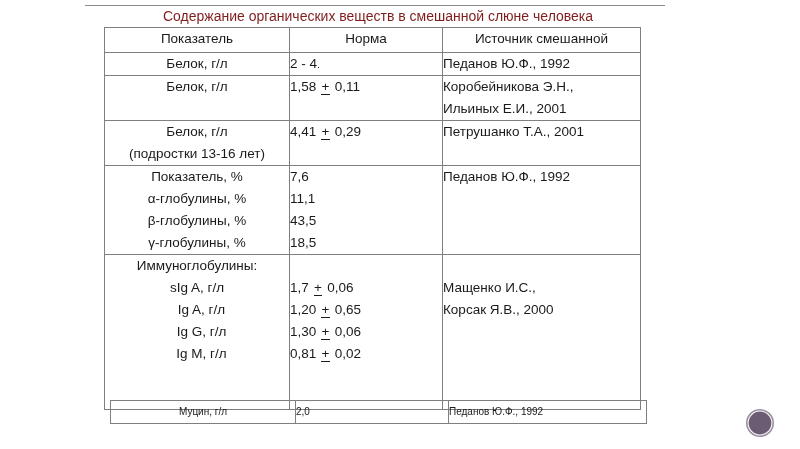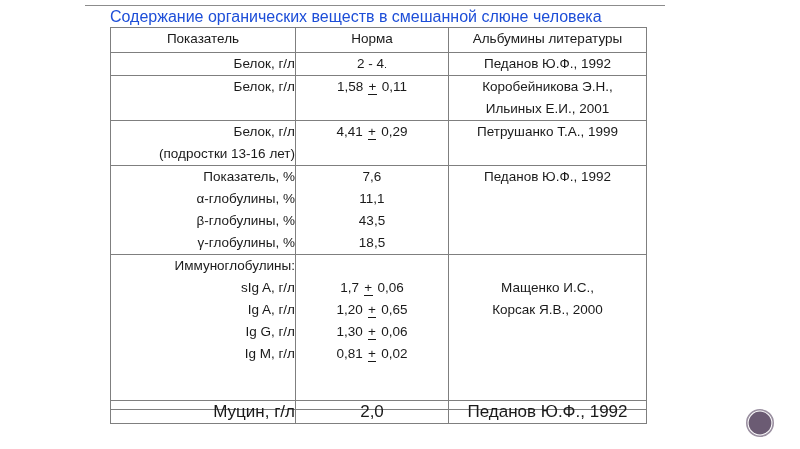--- a/index.html
+++ b/index.html
@@ -24,31 +24,31 @@
     width: 580px;
     height: 1px;
     background: #8c8c8c;
   }
 
   .slide-title {
     position: absolute;
     left: 110px;
     top: 8px;
     width: 536px;
-    text-align: left;
-    font-size: 16px;
+    text-align: center;
+    font-size: 14px;
     line-height: 17px;
-    color: #1d4ed8;
+    color: #7f1d1d;
     white-space: nowrap;
   }
 
   
   .main-table {
     position: absolute;
-    left: 110px;
+    left: 104px;
     top: 27px;
     width: 536px;
     border-collapse: collapse;
     table-layout: fixed;
   }
   .main-table td,
   .main-table th {
     border: 1px solid #7f7f7f;
     padding: 0;
     vertical-align: top;
@@ -63,29 +63,29 @@
 
   .head-cell {
     text-align: center;
     height: 24px;
     line-height: 24px;
     font-size: 14px;
   }
 
   .cell-ind {
     padding: 1px 0 1px 6px;
-    text-align: right;
+    text-align: center;
   }
   .cell-norm {
     padding: 1px 0;
-    text-align: center;
+    text-align: left;
   }
   .cell-src {
     padding: 1px 0 1px 6px;
-    text-align: center;
+    text-align: left;
   }
 
   .line { display: block; white-space: nowrap; }
   .line.blank { visibility: hidden; }
   .line.indent { padding-left: 9px; }
 
   
   .pm {
     display: inline-block;
     border-bottom: 1.4px solid #1a1a1a;
@@ -99,21 +99,21 @@
     position: absolute;
     left: 110px;
     top: 400px;
     width: 536px;
     border-collapse: collapse;
     table-layout: fixed;
   }
   .tail-table td {
     border: 1px solid #7f7f7f;
     padding: 1px 0;
-    font-size: 17px;
+    font-size: 10px;
     line-height: 20px;
     color: #1a1a1a;
     vertical-align: top;
   }
 
   
   .logo-mark {
     position: absolute;
     left: 745px;
     top: 408px;
@@ -131,21 +131,21 @@
 <table class="main-table">
   <colgroup>
     <col class="col-ind">
       <col class="col-norm">
       <col class="col-src">
   </colgroup>
   <thead>
     <tr>
       <th class="head-cell">Показатель</th>
       <th class="head-cell">Норма</th>
-      <th class="head-cell">Альбумины литературы</th>
+      <th class="head-cell">Источник смешанной</th>
     </tr>
   </thead>
   <tbody>
 
     <tr>
       <td class="cell-ind">
         <span class="line">Белок, г/л</span>
       </td>
       <td class="cell-norm">
         <span class="line"><span>2 - 4</span><span class="pm"></span><span></span></span>
@@ -173,21 +173,21 @@
     <tr>
       <td class="cell-ind">
         <span class="line">Белок, г/л</span>
         <span class="line">(подростки 13-16 лет)</span>
       </td>
       <td class="cell-norm">
         <span class="line"><span>4,41 </span><span class="pm">+</span><span> 0,29</span></span>
         <span class="line blank">.</span>
       </td>
       <td class="cell-src">
-        <span class="line">Петрушанко Т.А., 1999</span>
+        <span class="line">Петрушанко Т.А., 2001</span>
         <span class="line blank">.</span>
       </td>
     </tr>
 
     <tr>
       <td class="cell-ind">
         <span class="line">Показатель, %</span>
         <span class="line">α-глобулины, %</span>
         <span class="line">β-глобулины, %</span>
         <span class="line">γ-глобулины, %</span>

